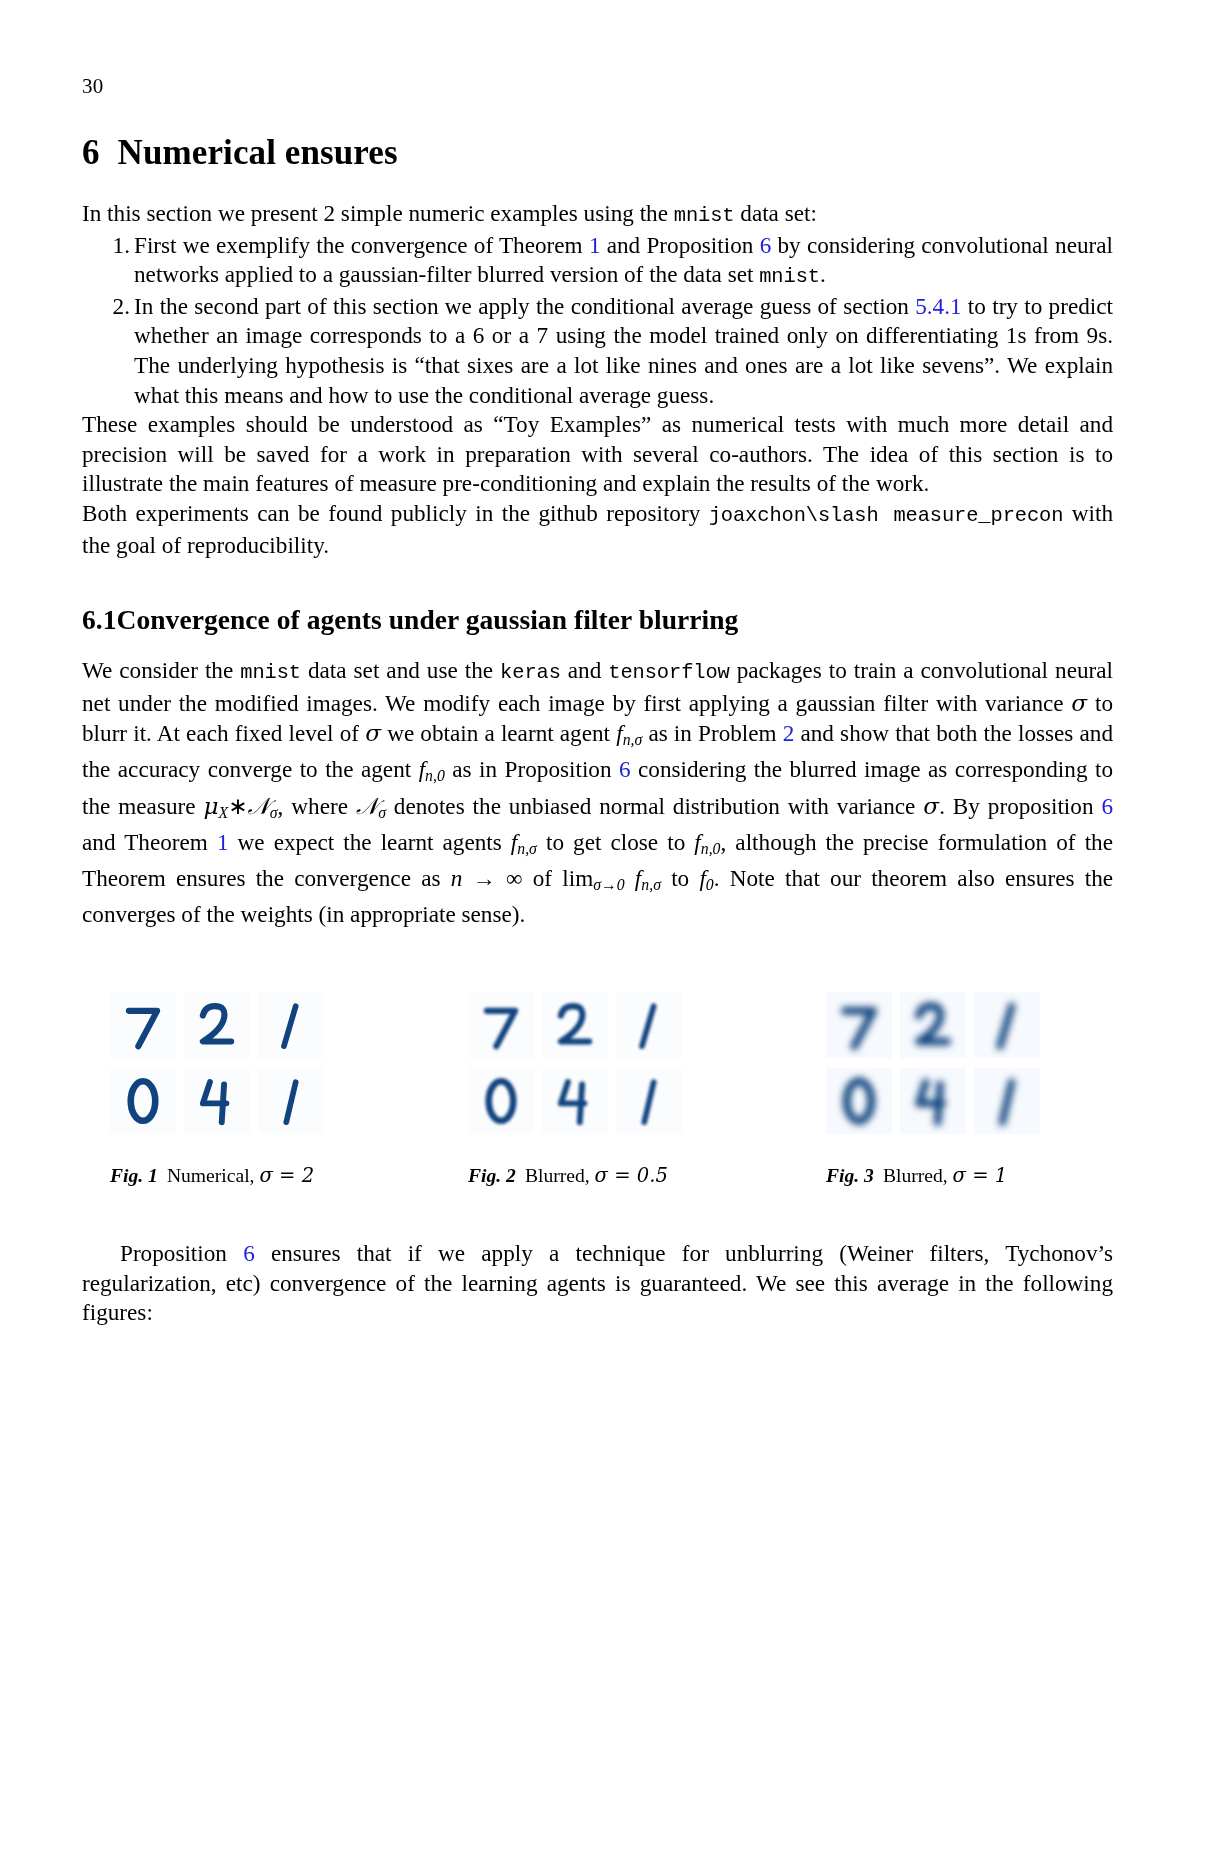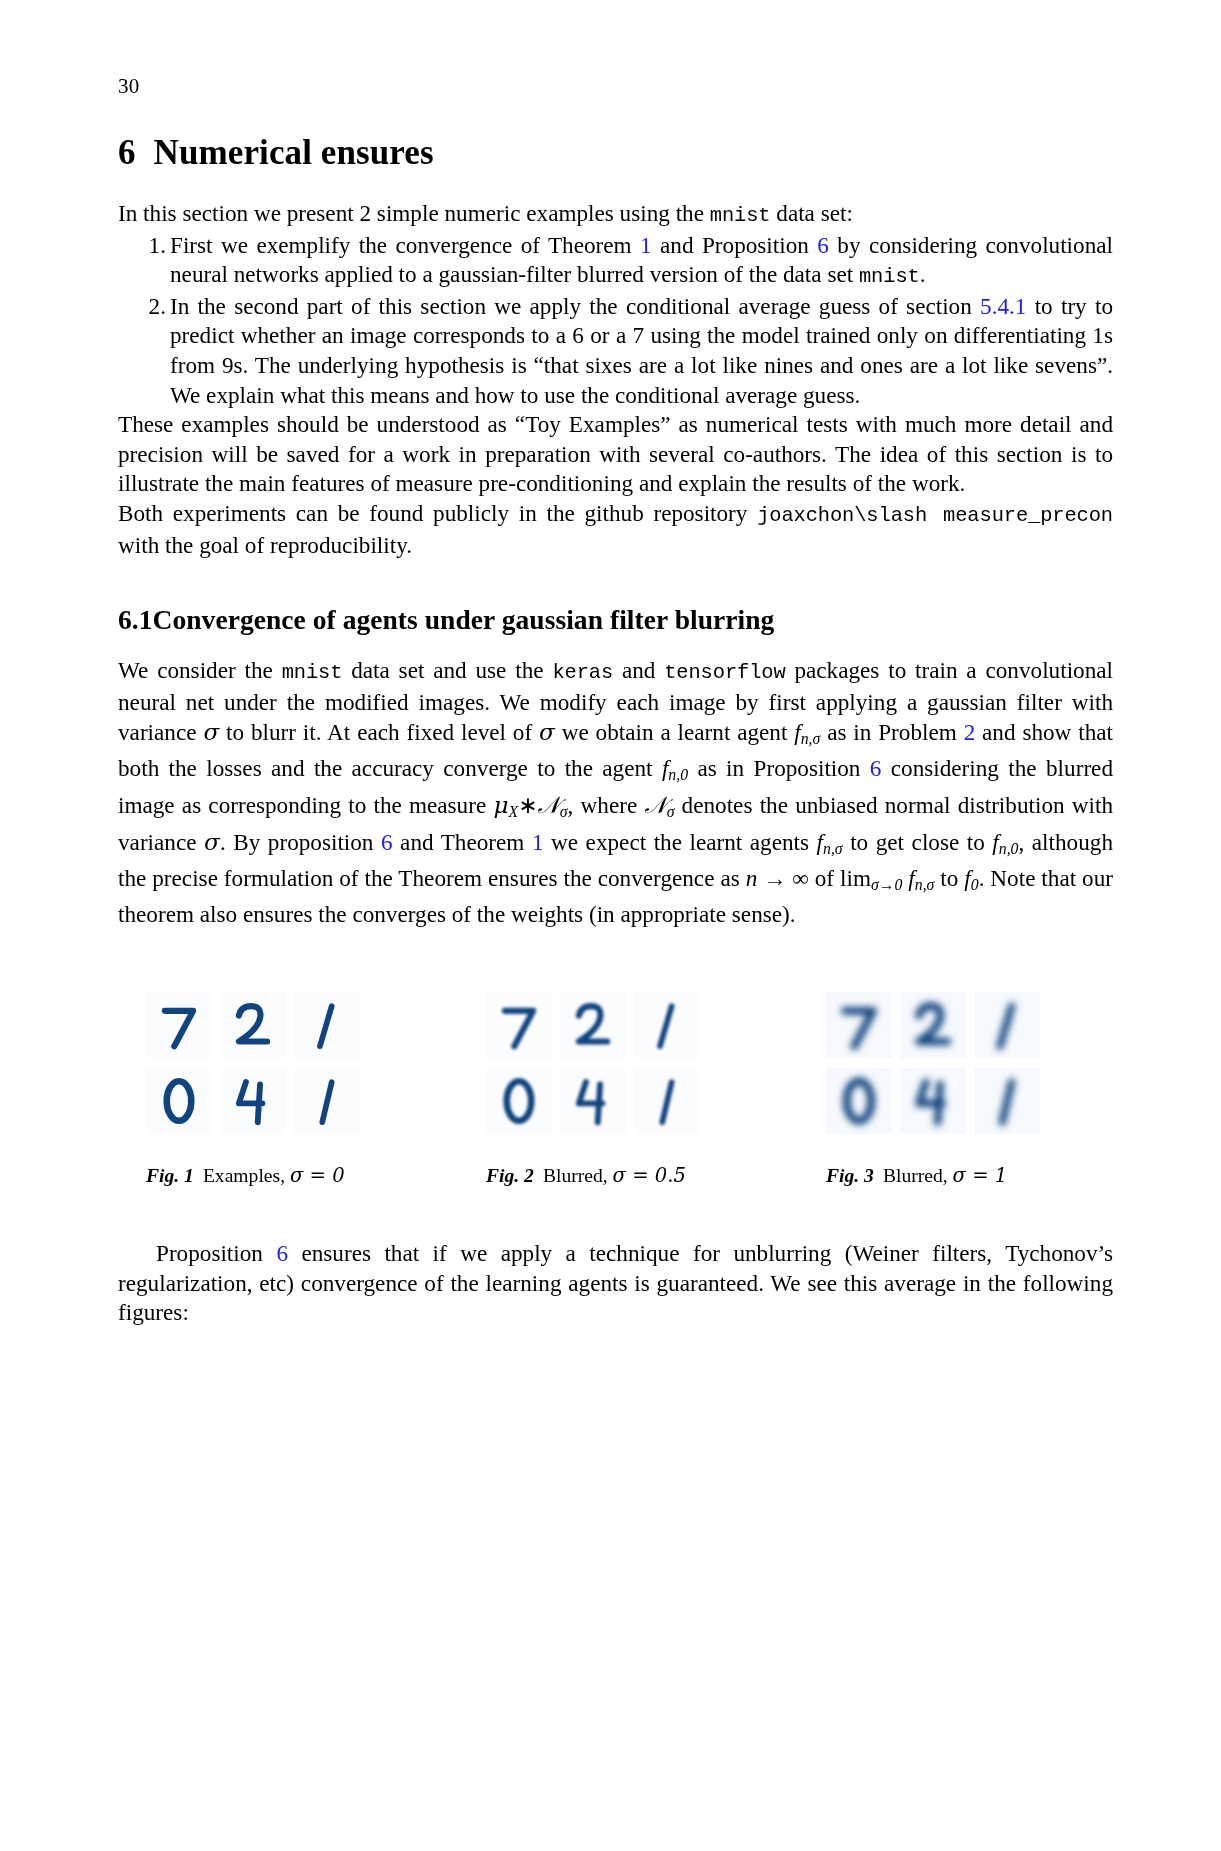--- a/index.html
+++ b/index.html
@@ -4,21 +4,21 @@
 <style>
   html, body { margin:0; padding:0; }
   body {
     width:1221px; height:1851px;
     background:#ffffff;
     font-family:"Liberation Serif", serif;
     color:#000000;
     -webkit-font-smoothing:antialiased;
   }
   .page { position:relative; width:1221px; height:1788px; box-sizing:border-box;
-          padding:74px 108px 0 118px; }
+          padding:74px 108px 0 82px; }
 
   .folio { font-size:21px; letter-spacing:.2px; margin:0 0 34px 0; }
 
   h1.section-title {
     font-size:35px; font-weight:bold; margin:0 0 26px 0;
     letter-spacing:.1px;
   }
   h1.section-title .num { margin-right:18px; }
 
   h2.subsection-title {
@@ -146,21 +146,21 @@
             </svg>
           </div>
         <div class="tile b0">
             <svg viewBox="0 0 28 28">
               <g fill="none" stroke="#11447f" stroke-linecap="round" stroke-linejoin="round">
                 <path d="M16 6 L12 23" stroke-width="2.4"></path>
               </g>
             </svg>
           </div>
       </div>
-      <div class="figcap"><span class="lab">Fig. 1</span><span class="txt">Examples, </span><span class="mg">σ = 0</span></div>
+      <div class="figcap"><span class="lab">Fig. 1</span><span class="txt">Numerical, </span><span class="mg">σ = 2</span></div>
     </div>
 
     <div class="figblock">
       <div class="grid">
         <div class="tile b1">
             <svg viewBox="0 0 28 28">
               <g fill="none" stroke="#11447f" stroke-linecap="round" stroke-linejoin="round">
                 <path d="M8 8 L20 8 L12 23" stroke-width="2.6"></path>
               </g>
             </svg>

